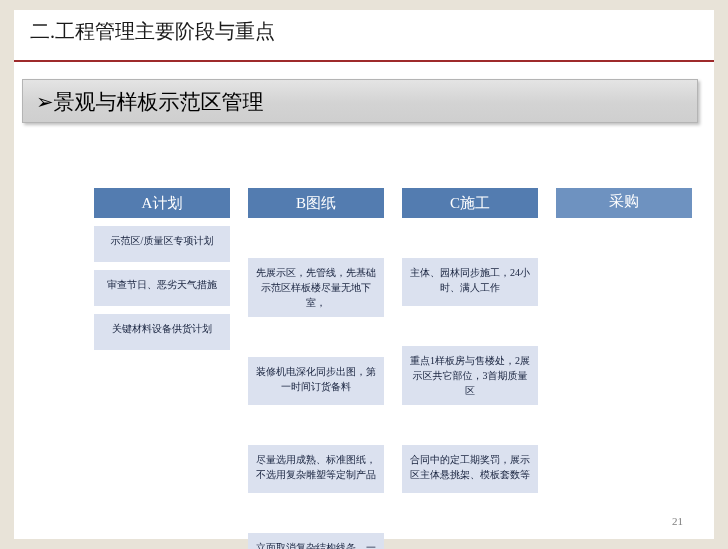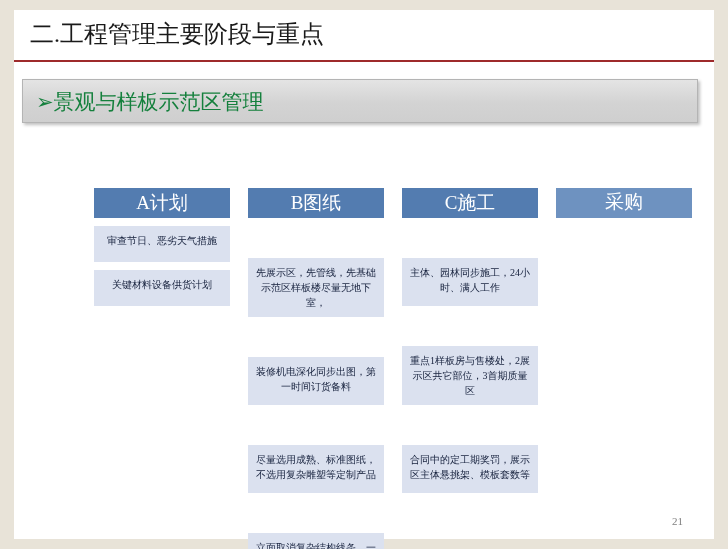--- a/index.html
+++ b/index.html
@@ -43,21 +43,21 @@
     position: absolute;
     left: 0; bottom: 0;
     width: 728px; height: 10px;
     background: #e8e3d8;
   }
 
   .title {
     position: absolute;
     left: 30px;
     top: 18px;
-    font-size: 24px;
+    font-size: 20px;
     color: #1a1a1a;
     font-family: "Liberation Serif", serif;
     letter-spacing: 0px;
     white-space: nowrap;
   }
   .title-rule {
     position: absolute;
     left: 14px;
     top: 60px;
     width: 700px;
@@ -74,21 +74,21 @@
     background: linear-gradient(to bottom, #e4e4e4 0%, #d3d3d3 55%, #cfcfcf 100%);
     border: 1px solid #b4b4b4;
     box-shadow: 2px 2px 3px rgba(0,0,0,0.25);
     box-sizing: border-box;
   }
   .subtitle-text {
     position: absolute;
     left: 36px;
     top: 88px;
     font-size: 21px;
-    color: #15803d;
+    color: #000000;
     font-family: "Liberation Serif", serif;
     white-space: nowrap;
   }
 
   
   .col {
     position: absolute;
     top: 188px;
     width: 136px;
   }
@@ -96,21 +96,21 @@
   .col-b { left: 248px; }
   .col-c { left: 402px; }
   .col-d { left: 556px; }
 
   .col-header {
     width: 136px;
     height: 30px;
     line-height: 30px;
     text-align: center;
     color: #ffffff;
-    font-size: 19px;
+    font-size: 15px;
     font-family: "Liberation Serif", serif;
     box-sizing: border-box;
   }
   .hdr-blue {
     background: #537cb0;
   }
   .hdr-blue-light {
     background: #6e92c0;
     font-family: Liberation Mono, monospace;
   }
@@ -155,20 +155,23 @@
 
   <div class="title">二.工程管理主要阶段与重点</div>
   <div class="title-rule"></div>
 
   <div class="subtitle-bar"></div>
   <div class="subtitle-text">➢景观与样板示范区管理</div>
 
   <div class="col col-a">
     <div class="col-header hdr-blue">A计划</div>
     <div class="cell h2">
+        <span class="cell-inner">示范区/质量区专项计划</span>
+      </div>
+    <div class="cell h2">
         <span class="cell-inner">审查节日、恶劣天气措施</span>
       </div>
     <div class="cell h2">
         <span class="cell-inner">关键材料设备供货计划</span>
       </div>
   </div>
 
   <div class="col col-b">
     <div class="col-header hdr-blue">B图纸</div>
     <div class="cell h3">

